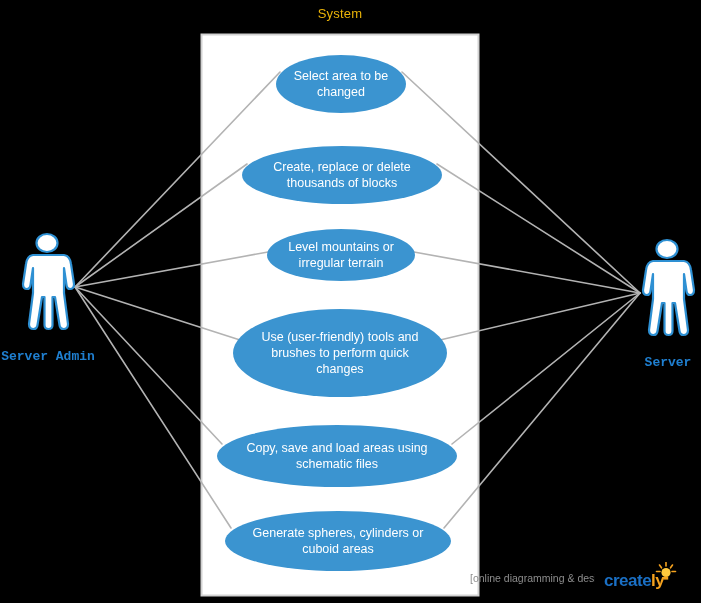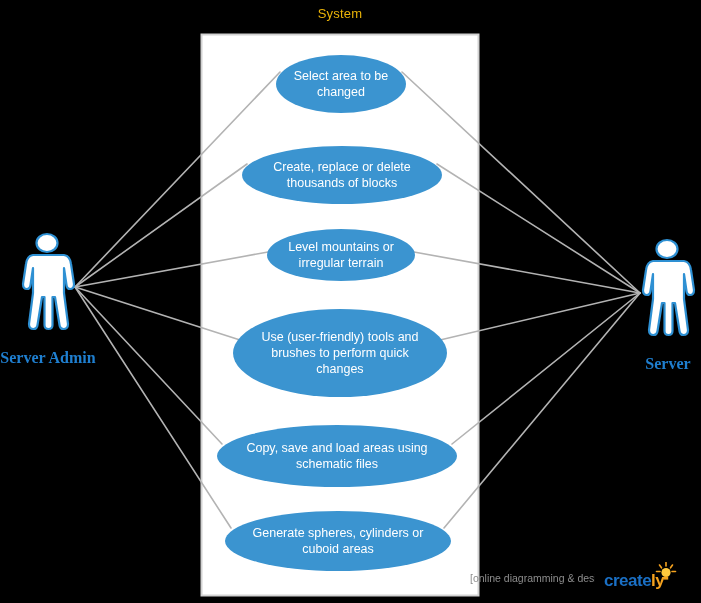--- a/index.html
+++ b/index.html
@@ -41,24 +41,24 @@
     font-size: 12.5px;
     line-height: 16px;
     text-align: center;
     font-family: "Liberation Sans", sans-serif;
     pointer-events: none;
     white-space: pre-line;
   }
   .actor-label {
     position: absolute;
     color: #1f7fd0;
-    font-size: 16px;
+    font-size: 13px;
     font-weight: bold;
     text-align: center;
-    font-family: Liberation Serif, serif;
+    font-family: Liberation Mono, monospace;
   }
   #actor-left-label { left: 0px; top: 349px; width: 96px; }
   #actor-right-label { left: 620px; top: 355px; width: 96px; }
 
   .wm-text {
     position: absolute;
     left: 470px;
     top: 572px;
     color: #8d8d8d;
     font-size: 10.5px;

